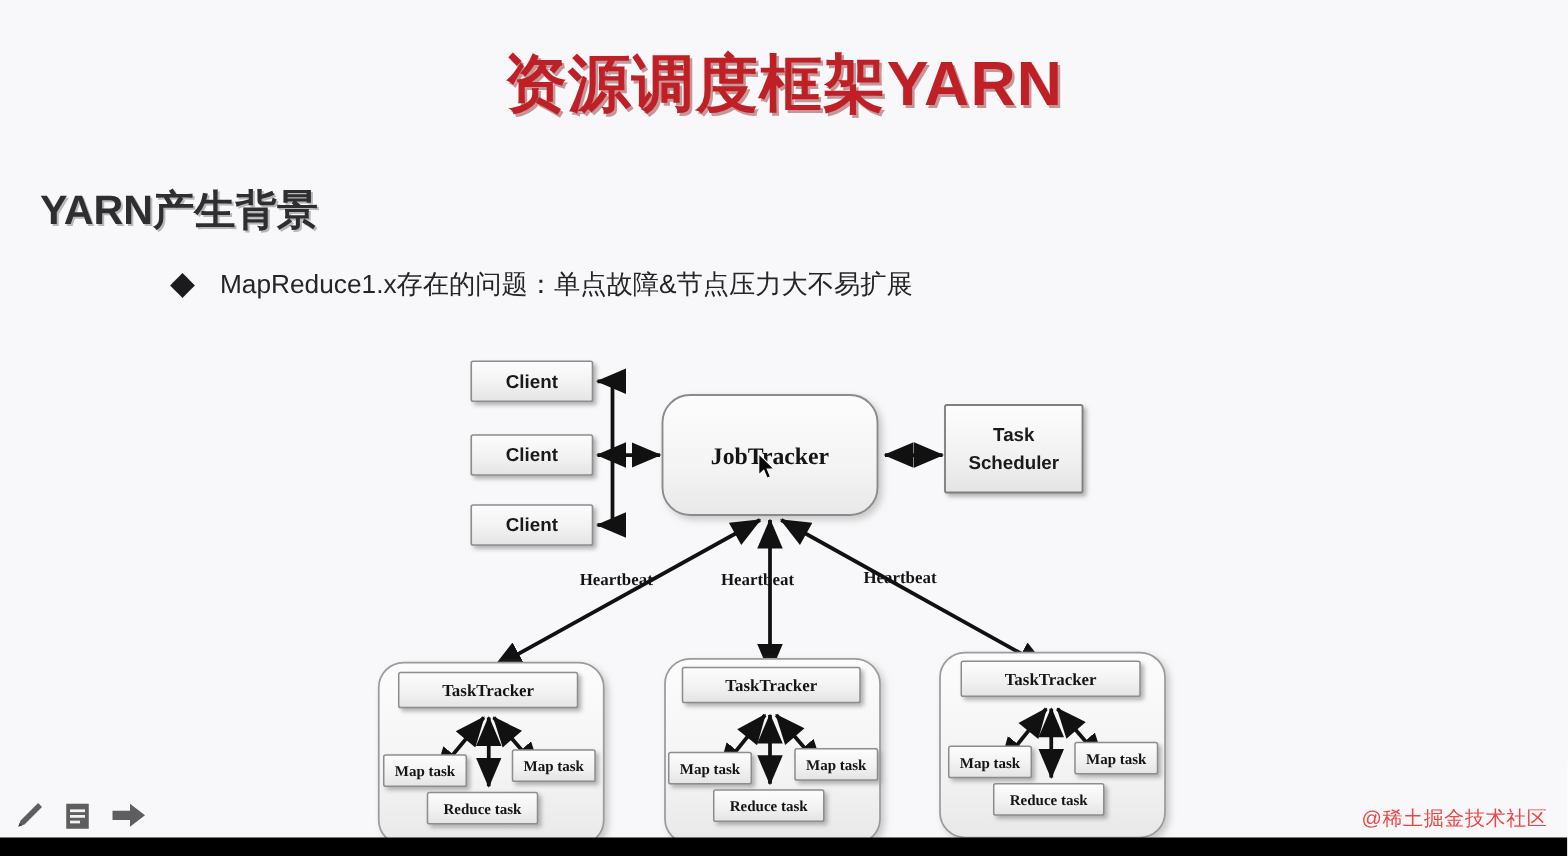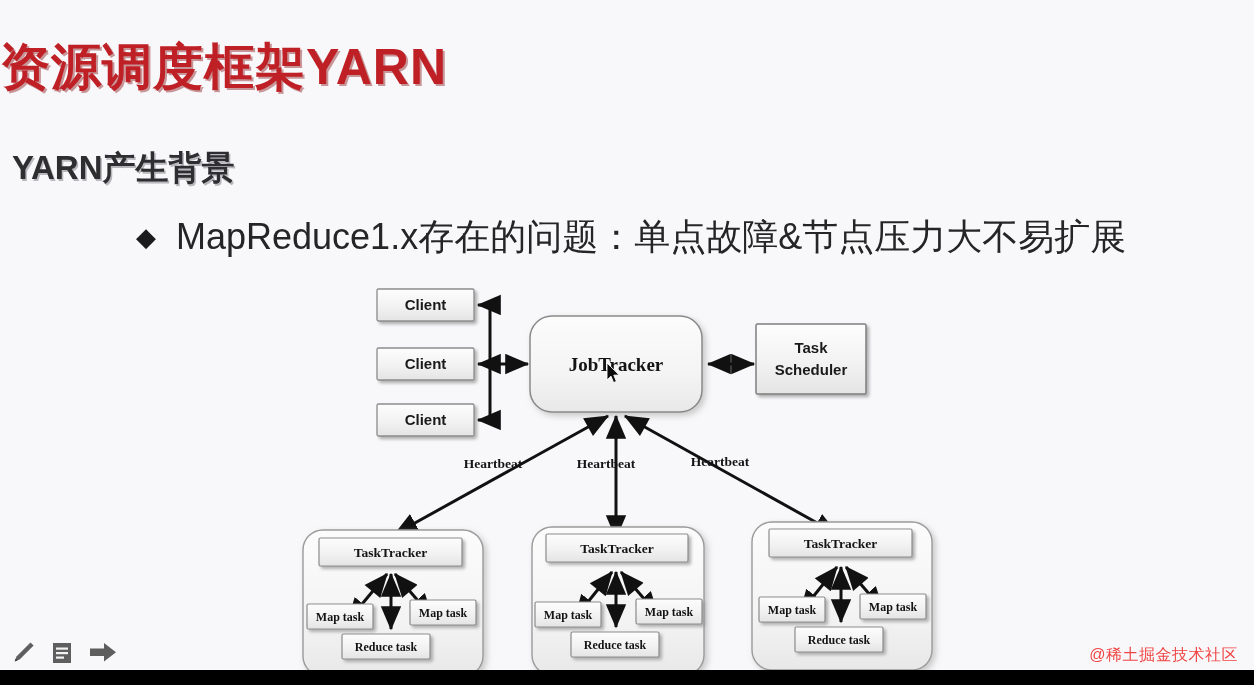--- a/index.html
+++ b/index.html
@@ -15,33 +15,33 @@
     overflow: hidden;
     font-family: "Liberation Sans", "DejaVu Sans", sans-serif;
   }
 
   
   #slide-title {
     position: absolute;
     left: 0;
     top: 34px;
     width: 1254px;
-    text-align: left;
+    text-align: center;
     font-size: 50px;
     font-weight: bold;
     color: #bf2026;
     letter-spacing: 1px;
     text-shadow: 2px 2px 0 rgba(140,30,35,0.45);
     white-space: nowrap;
   }
 
   
   #section-heading {
     position: absolute;
-    left: 12px;
+    left: 32px;
     top: 146px;
     font-size: 33px;
     font-weight: bold;
     color: #2e2e30;
     text-shadow: 1.5px 1.5px 0 rgba(120,120,125,0.5);
     white-space: nowrap;
   }
 
   
   #bullet-row {
@@ -53,21 +53,21 @@
     gap: 20px;
     white-space: nowrap;
   }
   #bullet-marker {
     font-size: 26px;
     color: #1b1b1d;
     line-height: 1;
     transform: translateY(-1px);
   }
   #bullet-text {
-    font-size: 36px;
+    font-size: 21px;
     color: #252527;
     letter-spacing: 0px;
   }
 
   
   #diagram {
     position: absolute;
     left: 292px;
     top: 272px;
     width: 670px;

